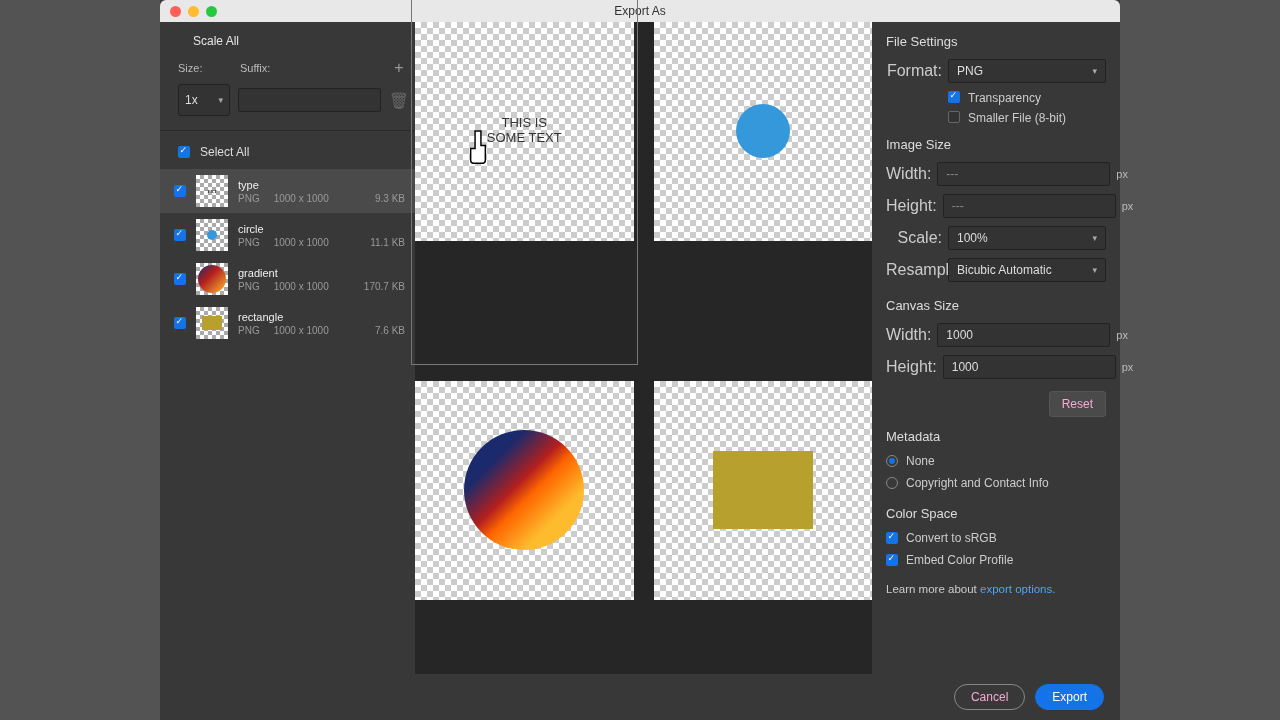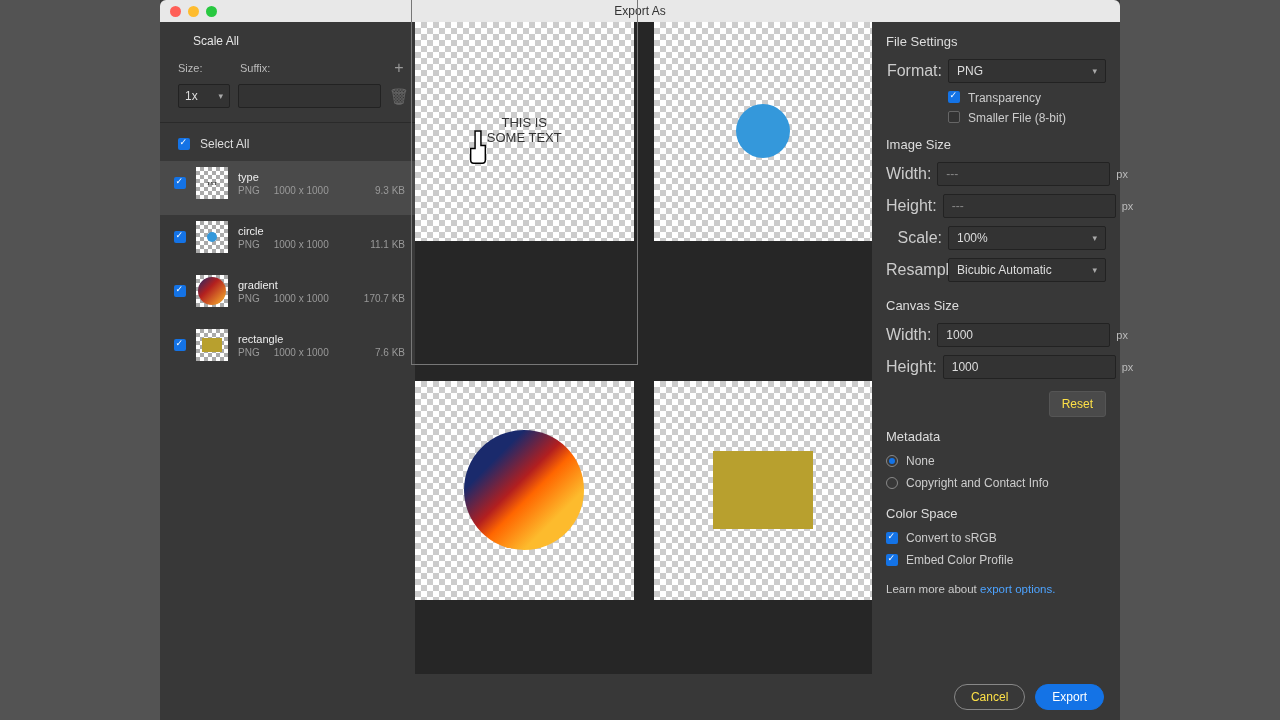--- a/index.html
+++ b/index.html
@@ -14,32 +14,32 @@
 .titlebar-title { position: absolute; left: 50%; transform: translateX(-50%); font-size: 12px; color: #333; }
 
 .body { flex: 1; display: flex; background: #383838; }
 
 
 .left { width: 255px; background: #383838; padding: 12px 6px 0 18px; color: #ccc; font-size: 12px; }
 .scale-all { font-size: 12px; color: #e5e5e5; margin-bottom: 10px; margin-left: 15px; }
 .scale-row { display: flex; align-items: center; gap: 14px; margin-bottom: 6px; font-size: 11px; color: #bbb; }
 .scale-row .sizel { width: 48px; } .scale-row .suffixl { flex: 1; }
 .scale-inputs { display: flex; align-items: center; gap: 8px; }
-.scale-select { width: 52px; height: 24px; background: #333; border: 1px solid #222; color: #ddd; font-size: 12px; padding: 0 6px; border-radius: 2px; display: flex; align-items: center; justify-content: space-between; }
+.scale-select { width: 52px; height: 32px; background: #333; border: 1px solid #222; color: #ddd; font-size: 12px; padding: 0 6px; border-radius: 2px; display: flex; align-items: center; justify-content: space-between; }
 .suffix-input { flex: 1; height: 24px; background: #333; border: 1px solid #222; border-radius: 2px; }
 .icon-btn { width: 20px; height: 20px; color: #999; display: flex; align-items: center; justify-content: center; font-size: 16px; cursor: pointer; }
 .hr { height: 1px; background: #2a2a2a; margin: 14px -6px 14px -18px; }
 
 .selectall { display: flex; align-items: center; gap: 10px; font-size: 12px; color: #ddd; margin-bottom: 10px; }
 .cbox { width: 12px; height: 12px; background: #1473e6; border-radius: 2px; position: relative; display: inline-block; }
 .cbox::after { content: "✓"; color: #fff; font-size: 9px; position: absolute; top: -1px; left: 1.5px; }
 .cbox.empty { background: #333; border: 1px solid #666; } .cbox.empty::after { content: ""; }
 
 .asset-list { margin-left: -18px; margin-right: -6px; }
-.asset { display: flex; align-items: center; padding: 6px 10px 16px 14px; gap: 10px; }
+.asset { display: flex; align-items: center; padding: 6px 10px 6px 14px; gap: 10px; }
 .asset.selected { background: #4a4a4a; }
 .asset .cbox { flex-shrink: 0; }
 .thumb { width: 32px; height: 32px; background-image: repeating-conic-gradient(#aaa 0 25%, #fff 0 50%); background-size: 8px 8px; display: flex; align-items: center; justify-content: center; flex-shrink: 0; }
 .thumb-circle { width: 10px; height: 10px; border-radius: 50%; background: #3498db; }
 .thumb-grad { width: 28px; height: 28px; border-radius: 50%; background: linear-gradient(135deg,#1a2a6c 0%,#b21f1f 40%,#fdbb2d 100%); }
 .thumb-rect { width: 20px; height: 14px; background: #b8a02e; }
 .asset-meta { display: flex; flex-direction: column; gap: 2px; flex: 1; }
 .asset-name { color: #eee; font-size: 11px; }
 .asset-sub { display: flex; gap: 14px; color: #999; font-size: 10px; }
 .asset-sub .dim { flex: 1; }
@@ -65,21 +65,21 @@
 .frow label { width: 56px; text-align: right; color: #ccc; font-size: 16px; }
 .dd { flex: 1; height: 24px; background: #333; border: 1px solid #222; border-radius: 2px; color: #ddd; display: flex; align-items: center; justify-content: space-between; padding: 0 8px; font-size: 12px; }
 .txt-input { flex: 1; height: 24px; background: #333; border: 1px solid #222; border-radius: 2px; color: #888; padding: 0 8px; font-size: 12px; }
 .unit { font-size: 11px; color: #bbb; width: 16px; }
 .check-row { display: flex; align-items: flex-start; gap: 8px; margin-left: 62px; margin-bottom: 6px; font-size: 12px; }
 .radio { width: 12px; height: 12px; border-radius: 50%; border: 1px solid #888; display: inline-block; position: relative; }
 .radio.on::after { content:""; position:absolute; inset:2px; border-radius:50%; background:#1473e6; }
 .radiorow { display: flex; align-items: center; gap: 8px; margin-bottom: 8px; }
 .chev { font-size: 9px; color: #aaa; }
 .reset-row { display: flex; justify-content: flex-end; margin-top: 4px; margin-bottom: 12px; }
-.btn { height: 26px; padding: 0 16px; border-radius: 14px; border: 1px solid #888; background: #383838; color: #fde047; font-size: 12px; cursor: pointer; }
+.btn { height: 26px; padding: 0 16px; border-radius: 14px; border: 1px solid #888; background: #383838; color: #f9a8d4; font-size: 12px; cursor: pointer; }
 .btn.flat { border-radius: 3px; padding: 0 12px; background:#4a4a4a; border-color:#555; }
 .btn.primary { background: #1473e6; border-color: #1473e6; color: #fff; }
 
 .link { color: #4da3ff; }
 
 .footer { position: absolute; left: 160px; bottom: 0; width: 960px; height: 46px; background: #383838; display: flex; align-items: center; justify-content: flex-end; padding: 0 16px; gap: 10px; }
 .version { position: absolute; left: 720px; bottom: 14px; color: #999; font-size: 11px; }
 
 .learn { font-size: 11.5px; color: #ccc; margin-top: 8px; }
 </style>

